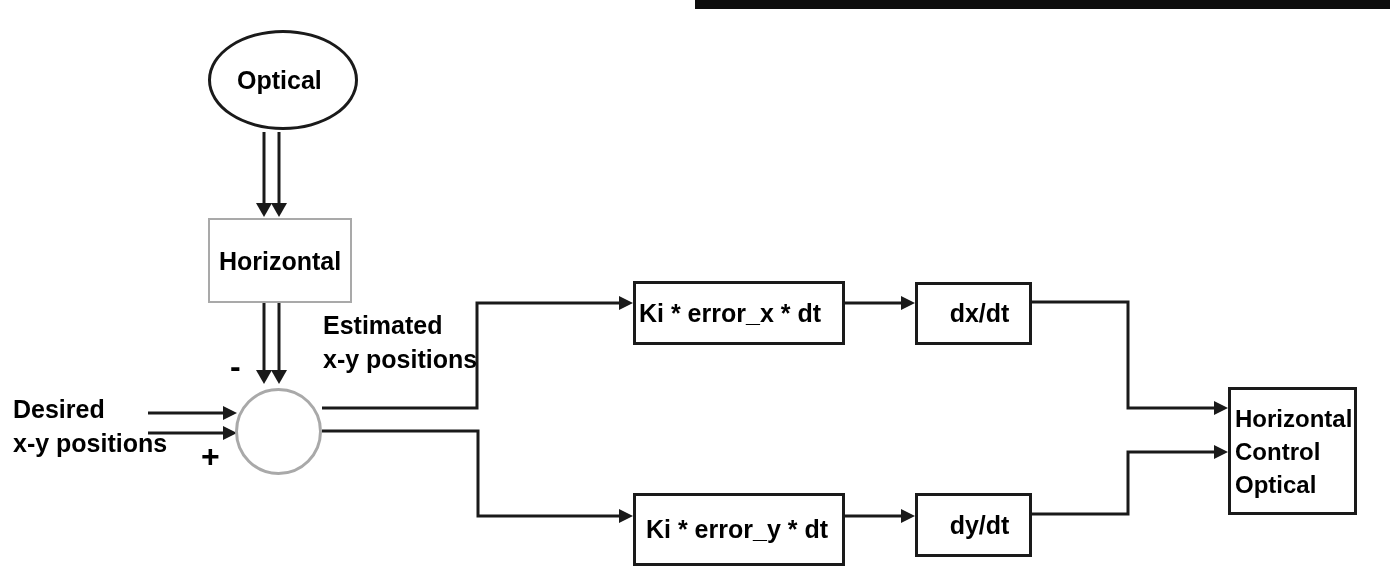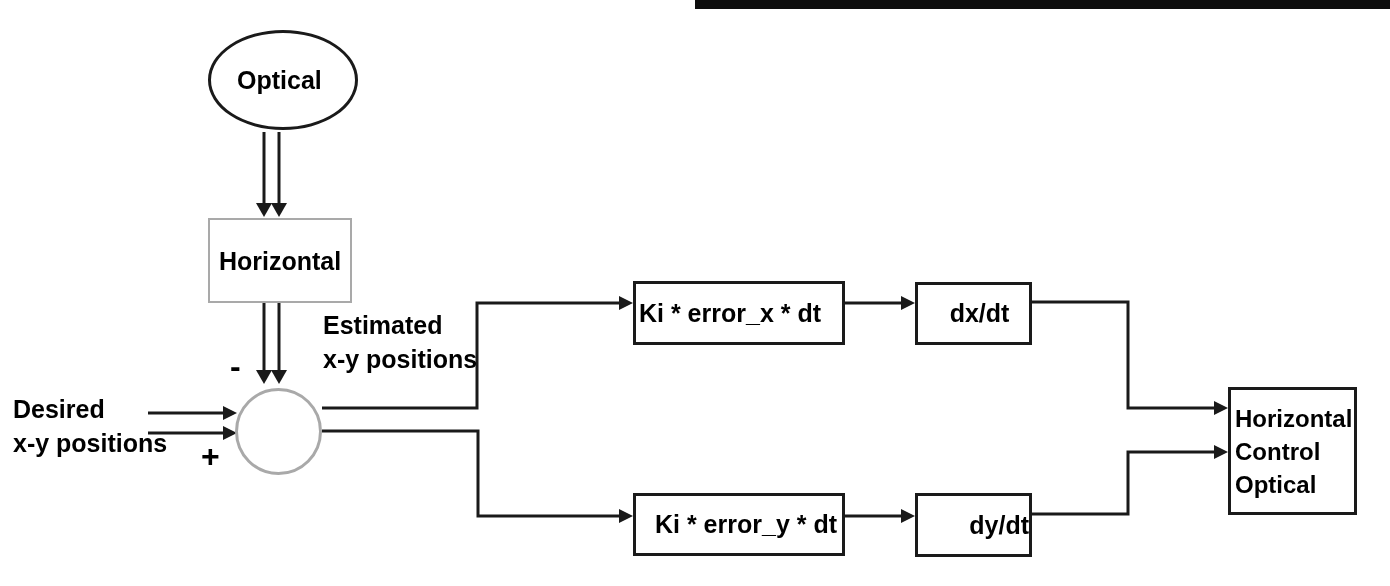--- a/index.html
+++ b/index.html
@@ -133,25 +133,25 @@
   </div>
 
   <div class="node rect leftpad fs23" style="left:633px;top:281px;width:212px;height:64px;padding-left:3px;">
     <div>Ki * error_x * dt</div>
   </div>
 
   <div class="node rect center fs23" style="left:915px;top:282px;width:117px;height:63px;">
     <div>dx/dt</div>
   </div>
 
-  <div class="node rect leftpad fs23" style="left:633px;top:493px;width:212px;height:63px;padding-left:19px;">
+  <div class="node rect leftpad fs23" style="left:633px;top:493px;width:212px;height:73px;padding-left:10px;">
     <div>Ki * error_y * dt</div>
   </div>
 
-  <div class="node rect center fs23" style="left:915px;top:493px;width:117px;height:64px;align-items:flex-end;">
+  <div class="node rect center fs23" style="left:915px;top:493px;width:117px;height:64px;">
     <div>dy/dt</div>
   </div>
 
   <div class="node rect leftpad fs24" style="left:1228px;top:387px;width:129px;height:128px;padding-left:4px;">
     <div>Horizontal</div>
     <div>Control</div>
     <div>Optical</div>
   </div>
 
 </div>

